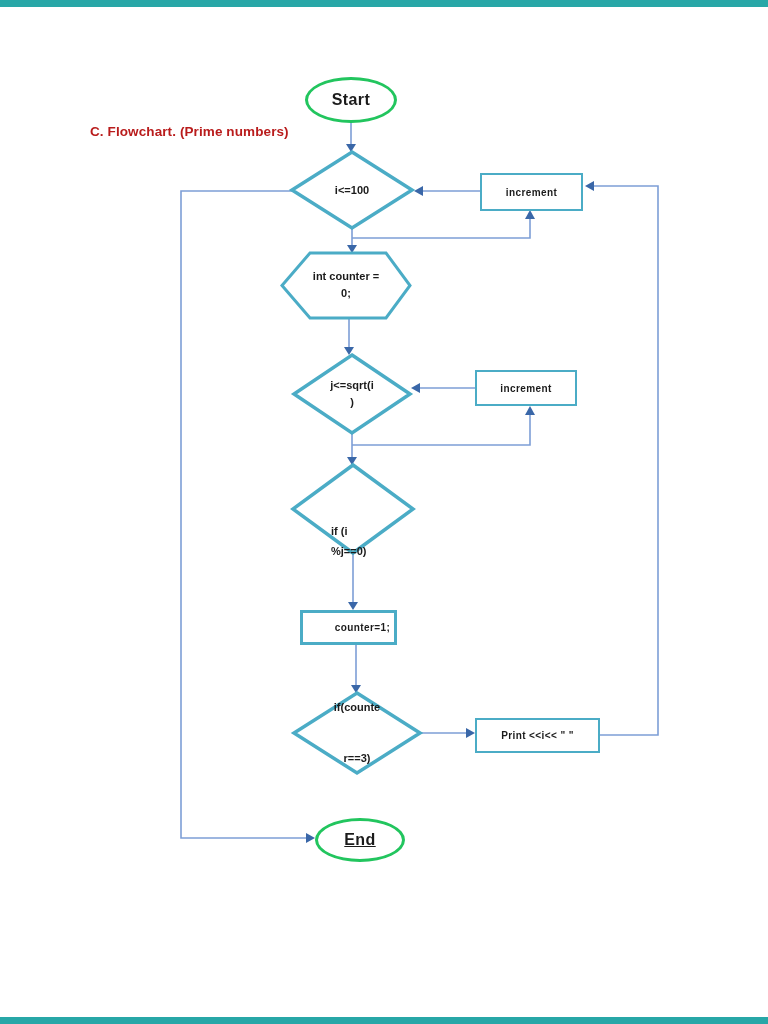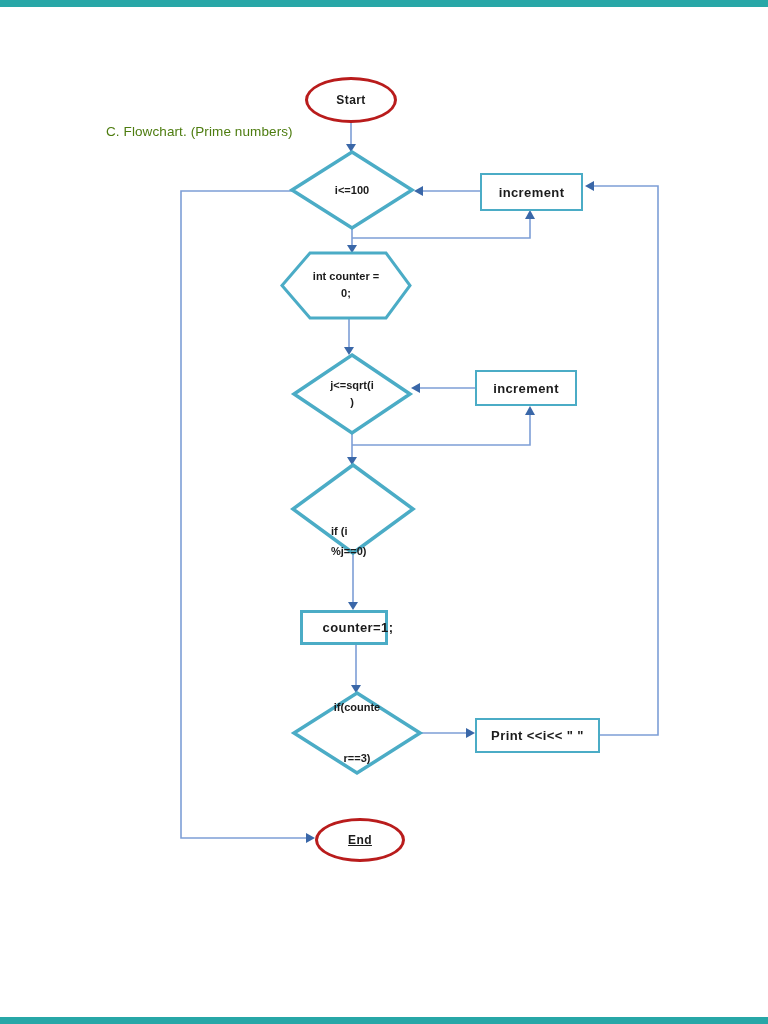--- a/index.html
+++ b/index.html
@@ -5,30 +5,30 @@
   html,body{margin:0;padding:0;background:#fff;}
   .page{
     position:relative;width:768px;height:1024px;overflow:hidden;
     background:#ffffff;font-family:"Liberation Sans",sans-serif;
   }
   .viewer-bar{position:absolute;left:0;width:768px;height:7px;background:#28a7a7;}
   .viewer-bar.top{top:0;}
   .viewer-bar.bottom{bottom:0;}
   .section-title{
     position:absolute;left:90px;top:124px;
-    font-size:13.5px;font-weight:400;color:#4d7c0f;letter-spacing:.1px;margin-left:16px;
+    font-size:13.5px;font-weight:700;color:#b91c1c;letter-spacing:.1px;
   }
   .diagram-svg{position:absolute;left:0;top:0;}
   .node{
     position:absolute;display:flex;align-items:center;justify-content:center;
     text-align:center;color:#1b1b1b;font-weight:700;background:#ffffff;
     box-sizing:border-box;
   }
-  .terminator{border:3px solid #b91c1c;border-radius:50%;font-size:12px;letter-spacing:.4px;}
-  .process{border:2px solid #4BACC6;font-size:13px;letter-spacing:.4px;}
+  .terminator{border:3px solid #22c55e;border-radius:50%;font-size:16px;letter-spacing:.4px;}
+  .process{border:2px solid #4BACC6;font-size:10px;letter-spacing:.4px;}
   .process.thick{border-width:3px;}
   .label-overlay{
     position:absolute;display:flex;flex-direction:column;align-items:center;justify-content:center;
     text-align:center;color:#1b1b1b;font-weight:700;font-size:11px;line-height:17px;
     background:transparent;pointer-events:none;
   }
   .label-overlay.left-align{align-items:flex-start;text-align:left;line-height:20px;}
 </style>
 </head>
 <body>
@@ -103,21 +103,21 @@
     <polygon points="353,465 413,509 353,553 293,509" fill="#ffffff" stroke="#4BACC6" stroke-width="3.5"></polygon>
     <polygon points="357,693 420,733 357,773 294,733" fill="#ffffff" stroke="#4BACC6" stroke-width="3.5"></polygon>
   </svg>
 
   <div class="node terminator" style="left:305px;top:77px;width:92px;height:46px;">Start</div>
 
   <div class="node process" style="left:480px;top:173px;width:103px;height:38px;">increment</div>
 
   <div class="node process" style="left:475px;top:370px;width:102px;height:36px;">increment</div>
 
-  <div class="node process thick" style="left:300px;top:610px;width:88px;height:35px;padding-left:28px;">counter=1;</div>
+  <div class="node process thick" style="left:300px;top:610px;width:97px;height:35px;padding-left:28px;">counter=1;</div>
 
   <div class="node process" style="left:475px;top:718px;width:125px;height:35px;border-width:2.5px;">Print &lt;&lt;i&lt;&lt; " "</div>
 
   <div class="node terminator" style="left:315px;top:818px;width:90px;height:44px;text-decoration:underline;">End</div>
 
   <div class="label-overlay" style="left:292px;top:151px;width:120px;height:78px;">
     <span>i&lt;=100</span>
   </div>
 
   <div class="label-overlay" style="left:282px;top:253px;width:128px;height:63px;">

